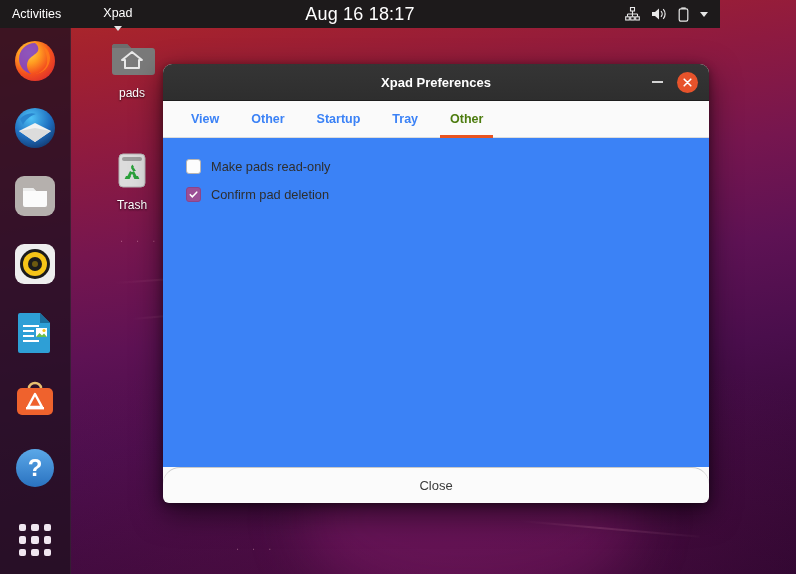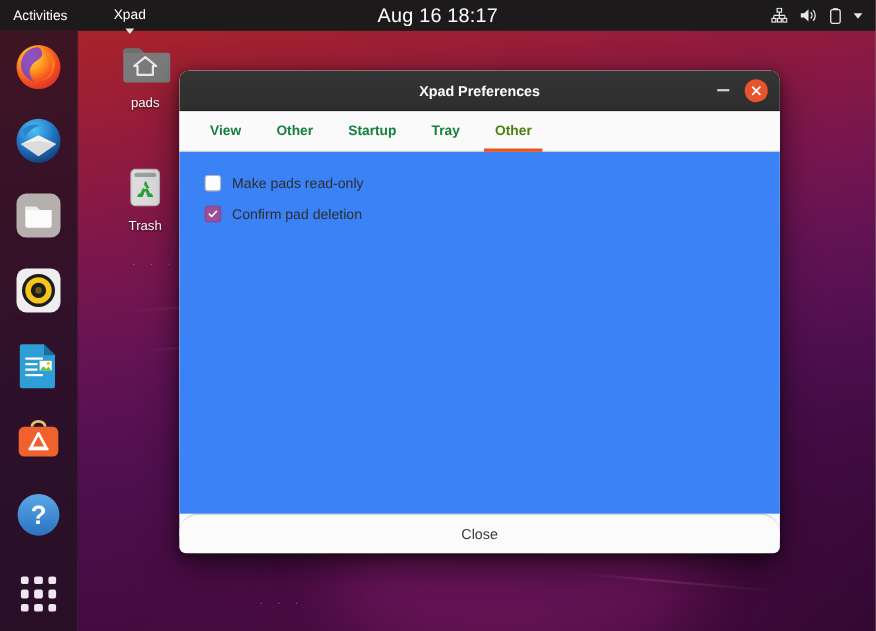--- a/index.html
+++ b/index.html
@@ -38,21 +38,21 @@
   .wall-glow {
     position: absolute;
     border-radius: 50%;
     filter: blur(26px);
   }
 
   
   #topbar {
     position: absolute;
     left: 0; top: 0;
-    width: 796px; height: 28px;
+    width: 720px; height: 28px;
     background: #1d1a1b;
     color: #ffffff;
     font-size: 12.5px;
     display: flex;
     align-items: center;
     z-index: 60;
   }
   #activities {
     padding: 0 12px 0 12px;
     height: 28px;
@@ -213,21 +213,21 @@
     display: flex;
     align-items: stretch;
     padding-left: 12px;
     flex: 0 0 37px;
   }
   .tab {
     padding: 0 16px;
     display: flex;
     align-items: center;
     font-size: 12.5px;
-    color: #15803d;
+    color: #3b82f6;
     font-weight: bold;
     position: relative;
   }
   .tab.active { color: #4d7c0f; }
   .tab.active::after {
     content: "";
     position: absolute;
     left: 6px; right: 6px;
     bottom: -1px;
     height: 3px;

